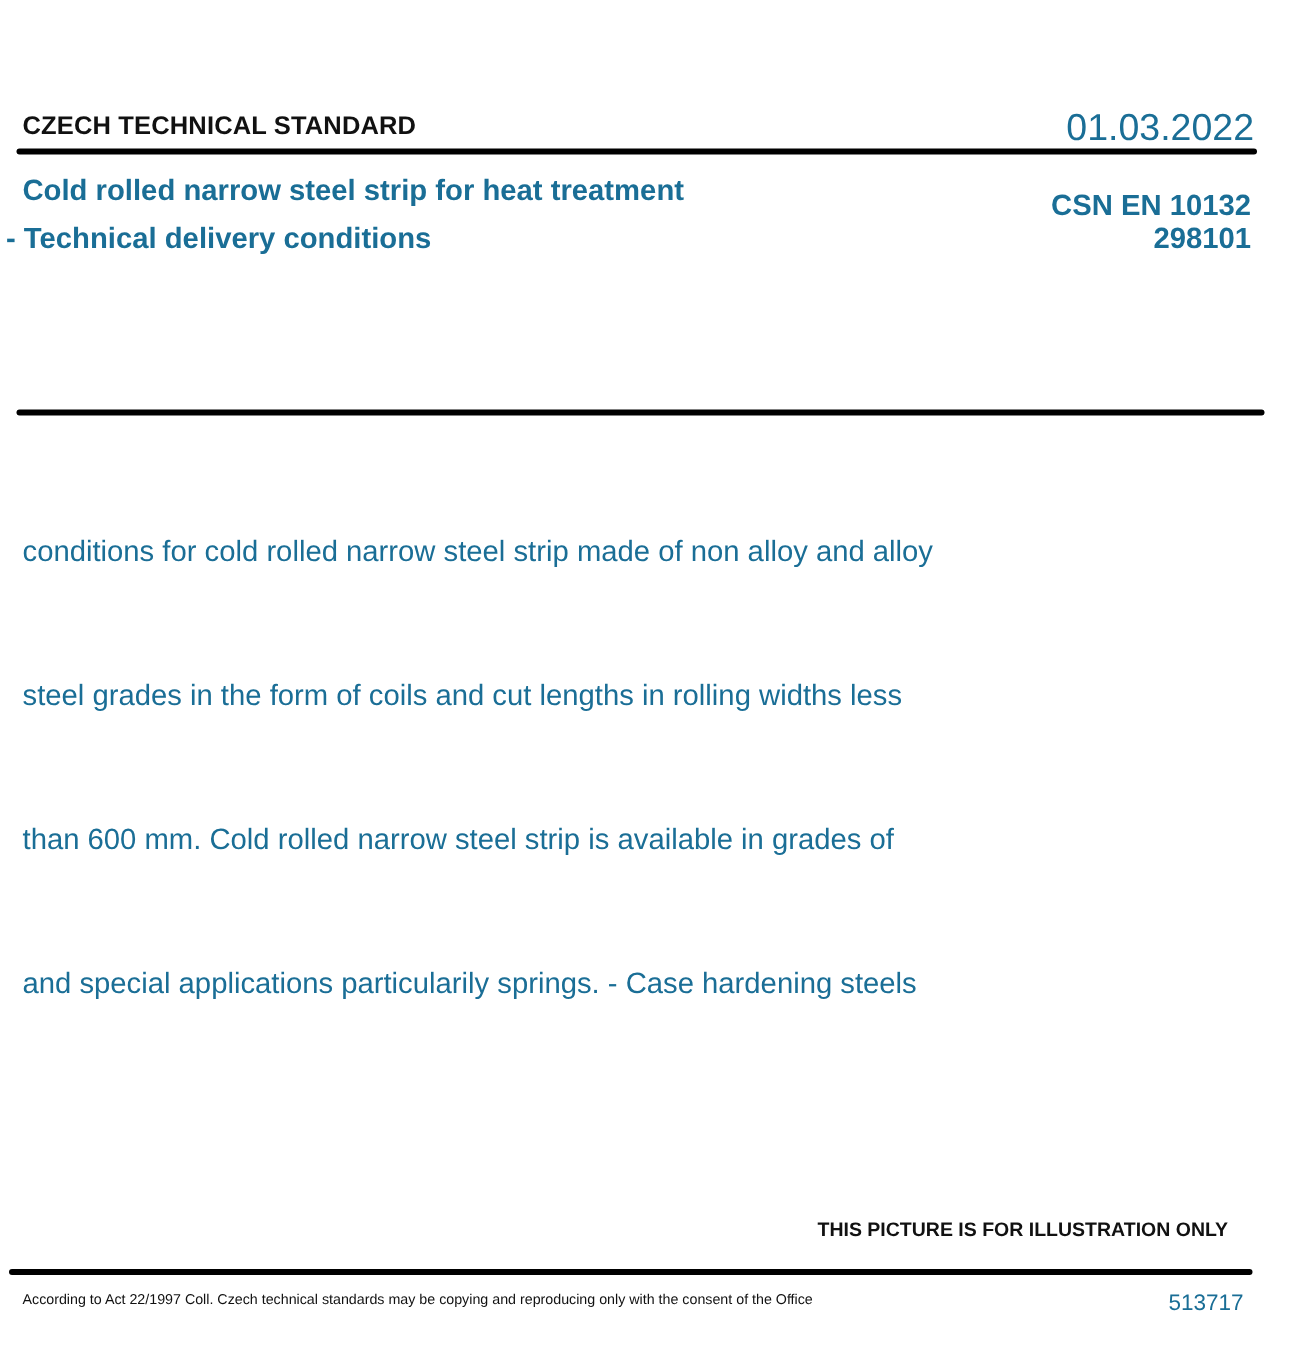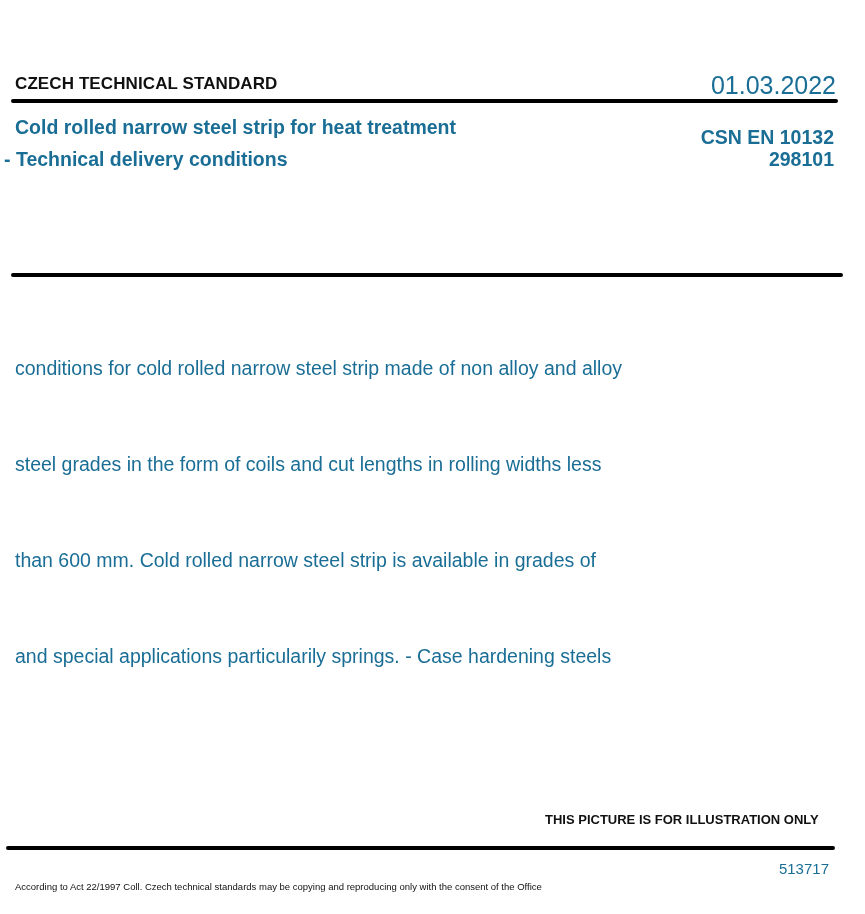--- a/index.html
+++ b/index.html
@@ -29,21 +29,21 @@
       font-family: "Liberation Sans", sans-serif;
       color: #1a6e96; font-size: 19.5px; line-height: 32px;
       white-space: pre;
     }
     .illus {
       left: 501px; top: 812px;
       font-family: "Liberation Sans", sans-serif; font-weight: bold;
       font-size: 13px; color: #111111; margin-left: 44px;
     }
     .footer-note {
-      left: 15px; top: 880px; width: 600px;
+      left: 15px; top: 860px; width: 600px;
       font-family: "Liberation Sans", sans-serif;
       font-size: 9.5px; line-height: 13px; color: #111111;
     }
     .footer-num {
       right: 36px; top: 860px;
       font-family: "Liberation Sans", sans-serif;
       font-size: 15px; color: #1a6e96; text-align: center;
     }
   </style>
 </head>

